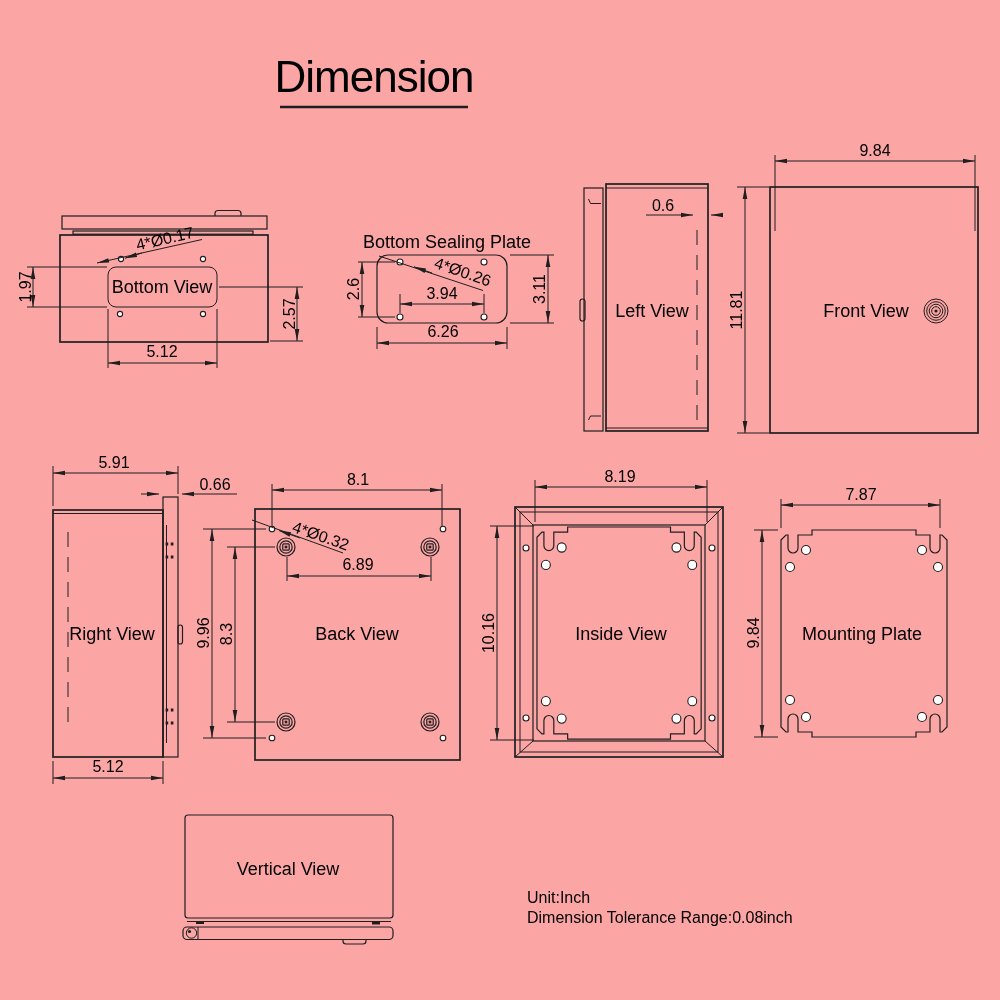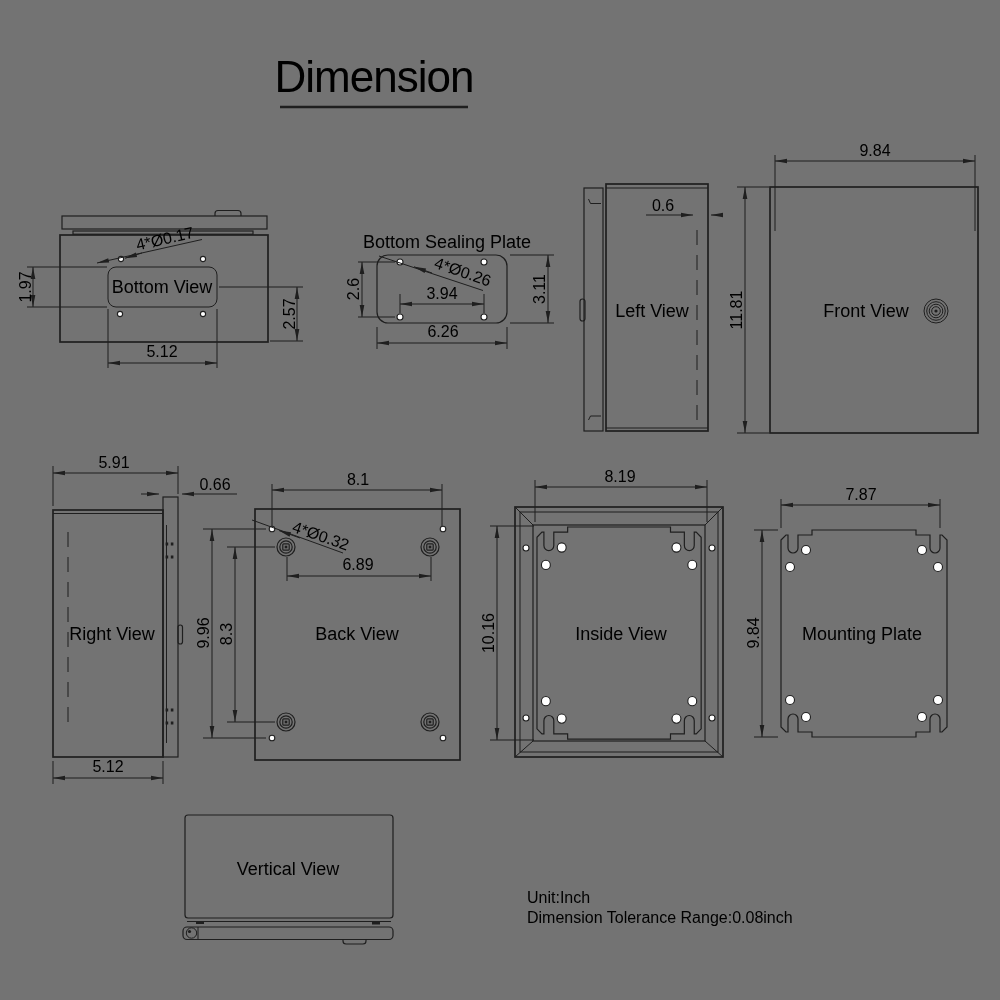--- a/index.html
+++ b/index.html
@@ -1,16 +1,16 @@
 <!DOCTYPE html>
 <html><head>
 <meta charset="utf-8">
 <style>
   html,body{margin:0;padding:0;background:#fff;}
-  .stage{position:relative;width:1000px;height:1000px;background:#737373;overflow:hidden;
+  .stage{position:relative;width:1000px;height:1000px;background:#fca5a5;overflow:hidden;
          font-family:"Liberation Sans", sans-serif;}
   svg text{fill:#000;font-family:"Liberation Sans", sans-serif;}
   .ttl{font-size:44px;letter-spacing:-1px;}
   .sub{font-size:18px;}
   .lbl{font-size:18px;}
   .dim{font-size:16px;}
   .ft{font-size:16px;}
   .ol{fill:none;stroke:#1f1f1f;stroke-width:1.7;}
   .ol2{fill:none;stroke:#1f1f1f;stroke-width:1.2;}
   .dl{fill:none;stroke:#1f1f1f;stroke-width:1;}

